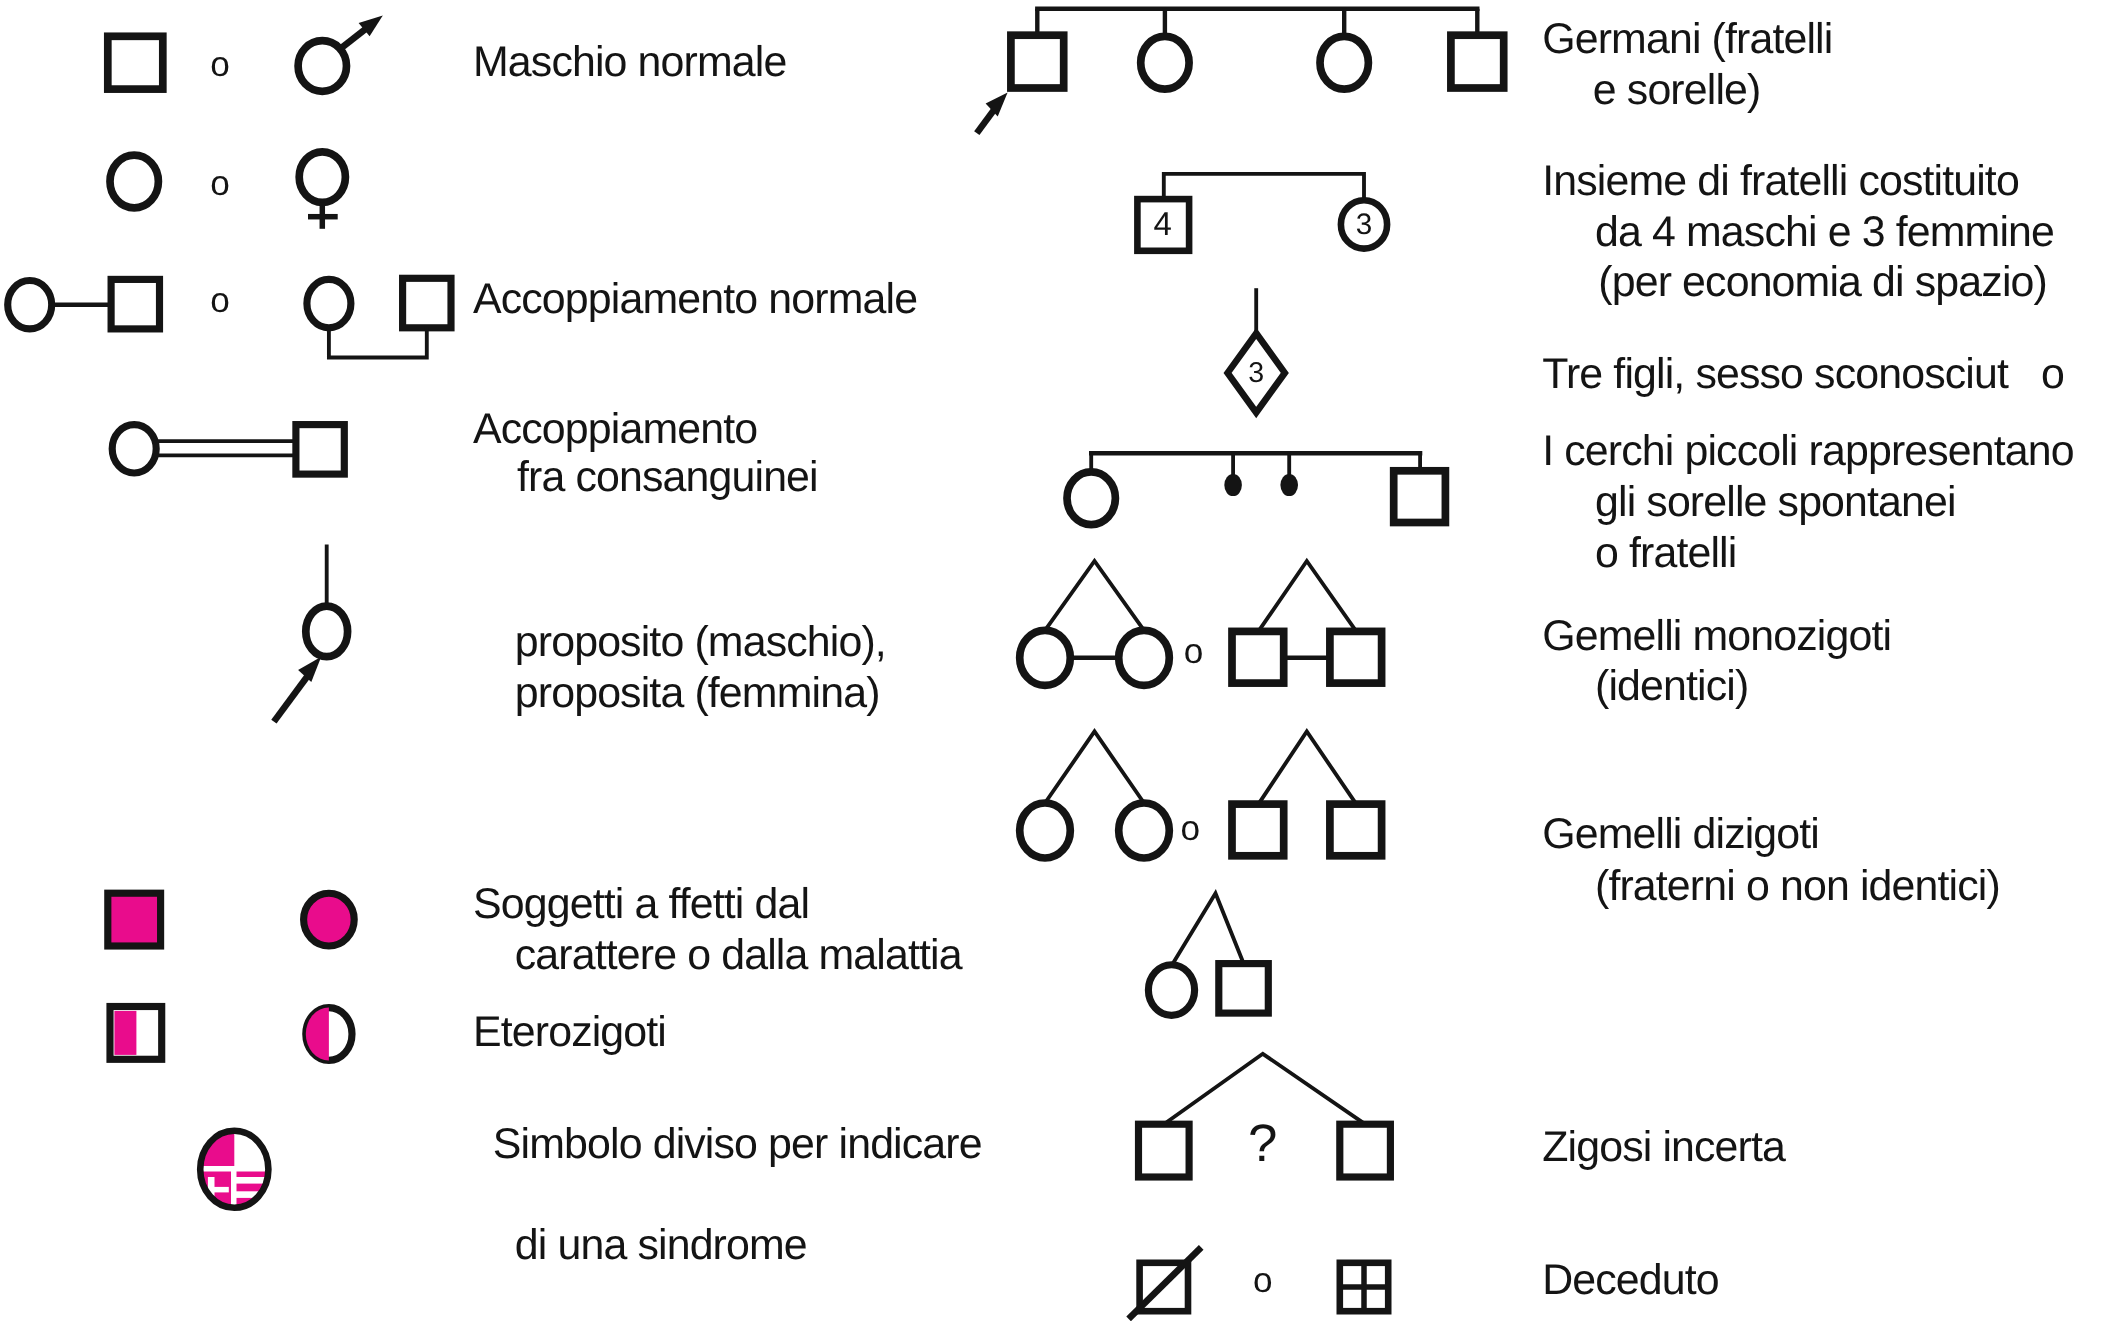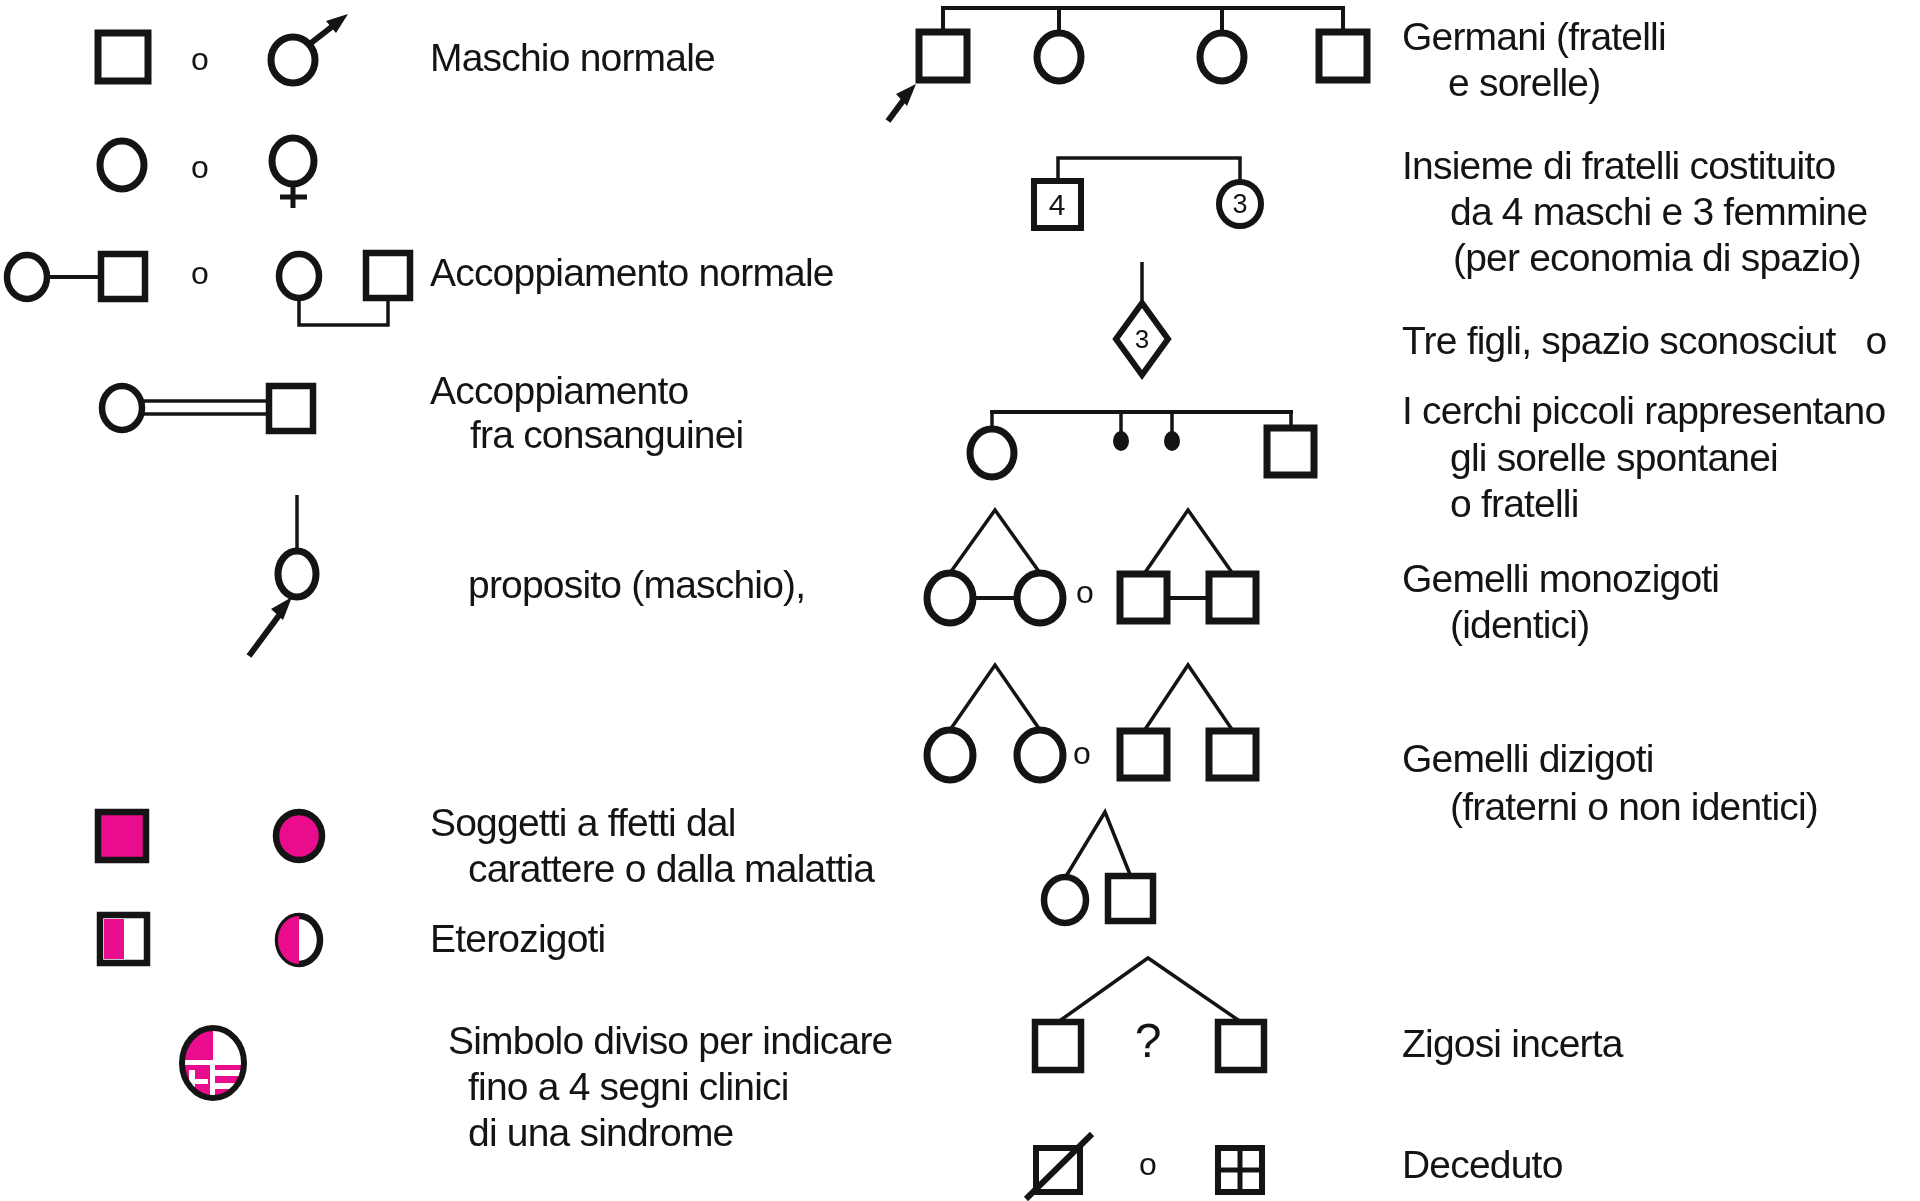--- a/index.html
+++ b/index.html
@@ -186,33 +186,33 @@
   <span class="num" style="left:1057px;top:205px;font-size:30px">4</span>
   <span class="num" style="left:1240px;top:204px;font-size:27px">3</span>
   <span class="num" style="left:1142px;top:339px;font-size:26px">3</span>
   <span class="num" style="left:1148px;top:1040px;font-size:48px">?</span>
 
   <span class="lbl" style="left:430px;top:57px">Maschio normale</span>
   <span class="lbl" style="left:430px;top:272px">Accoppiamento normale</span>
   <span class="lbl" style="left:430px;top:390px">Accoppiamento</span>
   <span class="lbl" style="left:470px;top:434px">fra consanguinei</span>
   <span class="lbl" style="left:468px;top:584px">proposito (maschio),</span>
+  <span class="lbl" style="left:468px;top:630px">proposita (femmina)</span>
   <span class="lbl" style="left:430px;top:822px">Soggetti a ffetti dal</span>
   <span class="lbl" style="left:468px;top:868px">carattere o dalla malattia</span>
   <span class="lbl" style="left:430px;top:938px">Eterozigoti</span>
   <span class="lbl" style="left:448px;top:1040px">Simbolo diviso per indicare</span>
-  <span class="lbl" style="left:468px;top:1086px">fino a 4 segni clinici</span>
   <span class="lbl" style="left:468px;top:1132px">di una sindrome</span>
 
   <span class="lbl" style="left:1402px;top:36px">Germani (fratelli</span>
   <span class="lbl" style="left:1448px;top:82px">e sorelle)</span>
   <span class="lbl" style="left:1402px;top:165px">Insieme di fratelli costituito</span>
   <span class="lbl" style="left:1450px;top:211px">da 4 maschi e 3 femmine</span>
   <span class="lbl" style="left:1453px;top:257px">(per economia di spazio)</span>
-  <span class="lbl" style="left:1402px;top:340px">Tre figli, spazio sconosciut   o</span>
+  <span class="lbl" style="left:1402px;top:340px">Tre figli, sesso sconosciut   o</span>
   <span class="lbl" style="left:1402px;top:410px">I cerchi piccoli rappresentano</span>
   <span class="lbl" style="left:1450px;top:457px">gli sorelle spontanei</span>
   <span class="lbl" style="left:1450px;top:503px">o fratelli</span>
   <span class="lbl" style="left:1402px;top:578px">Gemelli monozigoti</span>
   <span class="lbl" style="left:1450px;top:624px">(identici)</span>
   <span class="lbl" style="left:1402px;top:758px">Gemelli dizigoti</span>
   <span class="lbl" style="left:1450px;top:806px">(fraterni o non identici)</span>
   <span class="lbl" style="left:1402px;top:1043px">Zigosi incerta</span>
   <span class="lbl" style="left:1402px;top:1164px">Deceduto</span>
 

